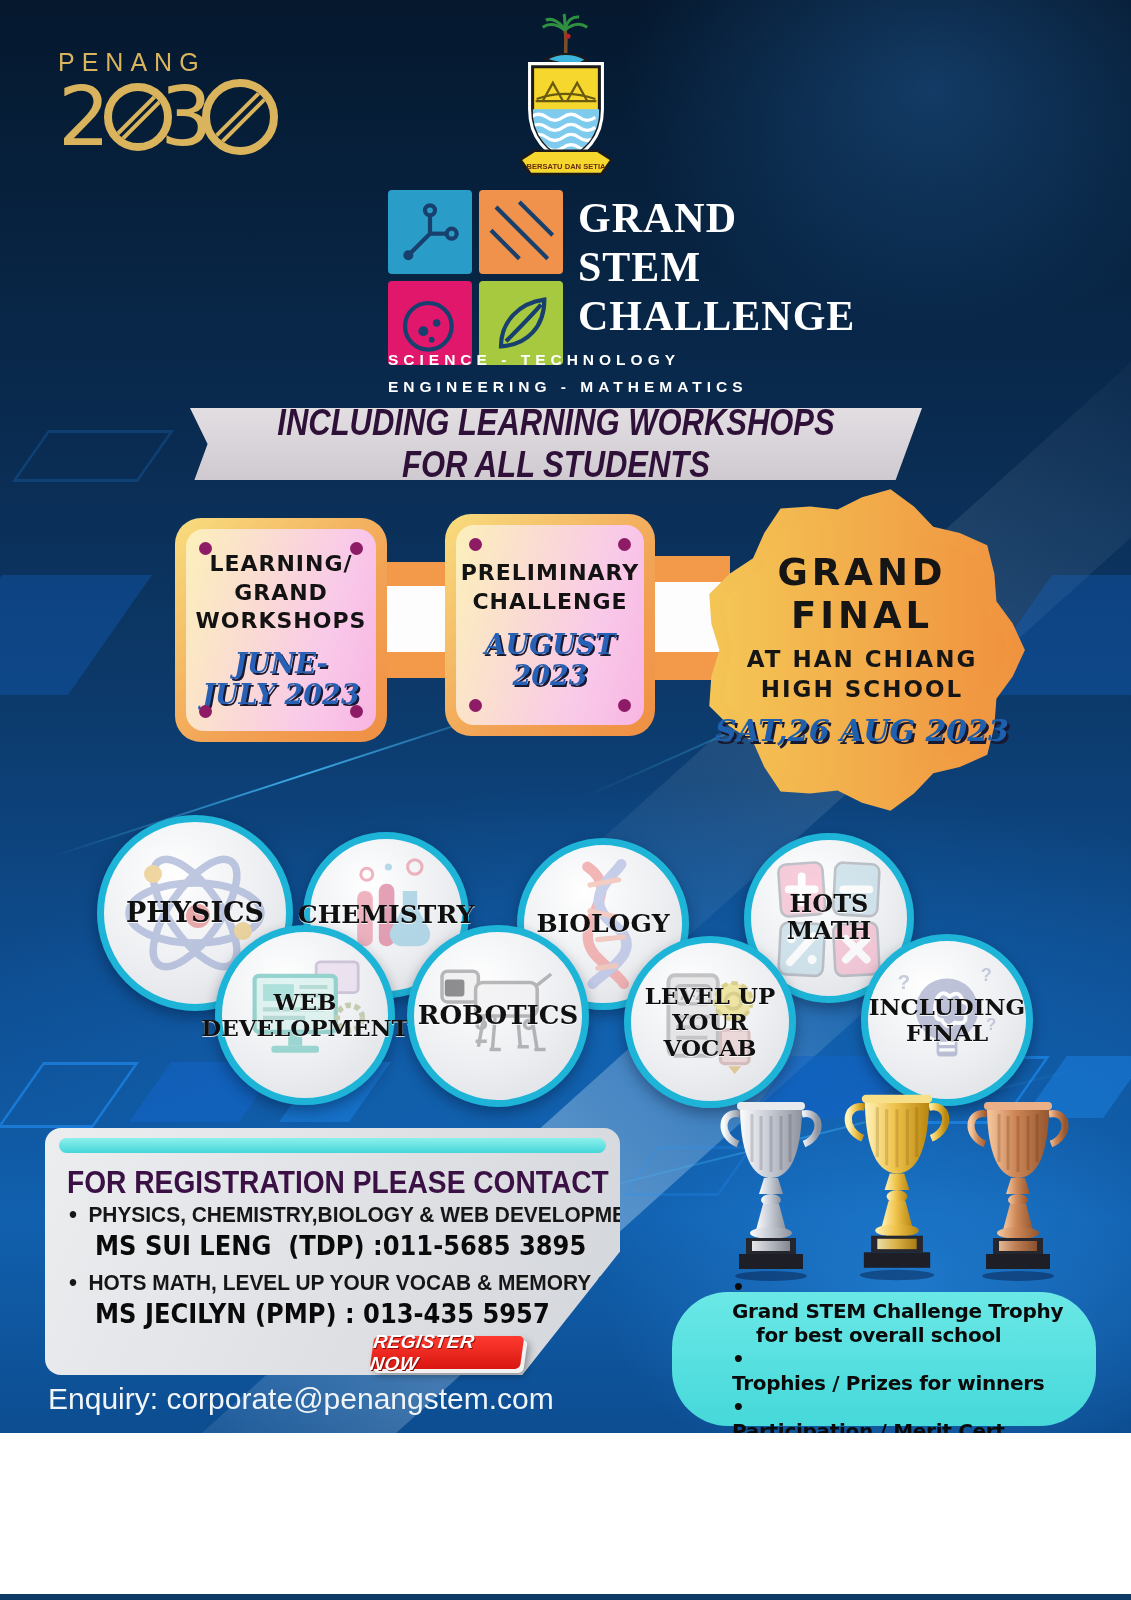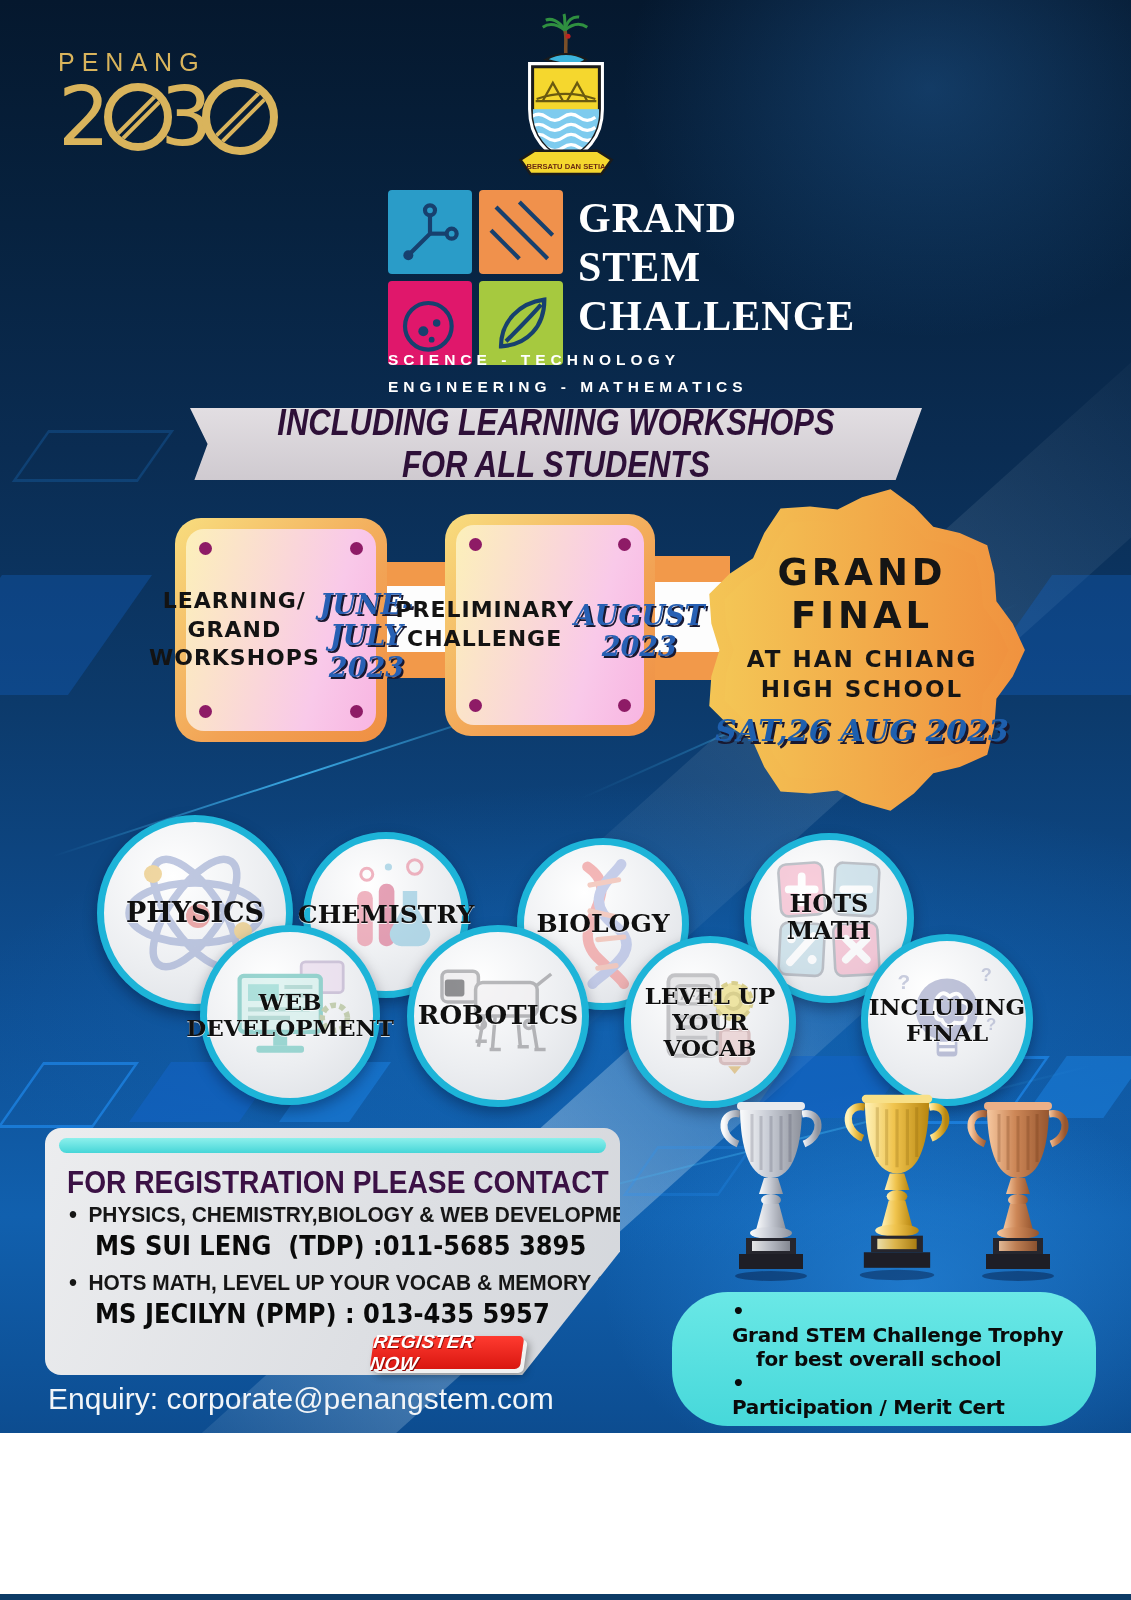--- a/index.html
+++ b/index.html
@@ -39,21 +39,21 @@
   .logo-title{left:578px;top:194px;color:#fff;font-family:"Liberation Serif",serif;font-weight:700;font-size:42px;line-height:1.17;letter-spacing:1px;}
   .logo-sub{left:388px;top:346px;color:#fff;font-weight:700;font-size:15.5px;letter-spacing:5px;line-height:1.75;}
   
   .banner{left:190px;top:408px;width:732px;height:72px;background:linear-gradient(180deg,#e2dee2,#cfcad0);
           clip-path:polygon(0% 0%,100% 0%,96.4% 100%,0.6% 100%,2.4% 50%);display:flex;align-items:center;justify-content:center;}
   .banner-text{display:block;width:100%;text-align:center;transform:scaleX(.86);font-style:italic;font-weight:800;font-size:36px;color:#2e1038;letter-spacing:0px;}
   
   .tbox{border-radius:26px;padding:11px;}
   .tbox-grad{background:linear-gradient(135deg,#f8dd7e 0%,#f2a355 60%,#ef8f43 100%);}
   .tbox-inner{width:100%;height:100%;border-radius:18px;background:linear-gradient(105deg,#fcf0ba 0%,#f9c9e9 70%,#f8b5e2 100%);
-              position:relative;display:flex;flex-direction:row;align-items:center;justify-content:center;box-sizing:border-box;}
+              position:relative;display:flex;flex-direction:column;align-items:center;justify-content:center;box-sizing:border-box;}
   .dot{position:absolute;width:13px;height:13px;border-radius:50%;background:#8e1b66;}
   .dot-tl{left:13px;top:13px;} .dot-tr{right:13px;top:13px;} .dot-bl{left:13px;bottom:13px;} .dot-br{right:13px;bottom:13px;}
   .tbox1{left:175px;top:518px;width:212px;height:224px;}
   .tbox2{left:445px;top:514px;width:210px;height:222px;}
   .ttitle{font-family:"DejaVu Sans",sans-serif;font-weight:800;font-size:22px;line-height:1.3;color:#131313;text-align:center;letter-spacing:1px;}
   .tdate{font-family:"DejaVu Serif",serif;font-style:italic;font-weight:700;font-size:27px;line-height:1.15;color:#2760b4;text-align:center;margin-top:12px;text-shadow:2px 2px 0 #181830;}
   .conn{background:#f2994a;}
   .conn-white{position:absolute;left:0;width:100%;background:#fdfdfd;}
   .conn1{left:379px;top:562px;width:74px;height:116px;}
   .conn1 .conn-white{top:24px;height:66px;}
@@ -381,21 +381,21 @@
     </g>
     <circle cx="21" cy="66" r="3.5" fill="#fff"></circle>
       <circle cx="37" cy="82" r="3.5" fill="#fff"></circle>
   </svg>
   <div class="clabel" style="font-size:24px;">
     <span>HOTS MATH</span>
 
   </div>
 </div>
 
-<div class="abs circle row2" style="left:200px;top:925px;width:180px;height:180px;">
+<div class="abs circle row2" style="left:215px;top:925px;width:180px;height:180px;">
   <svg class="cicon" width="140" height="140" viewBox="0 0 100 100">
     <rect x="58" y="12" width="30" height="22" rx="3" fill="#e8d8ec" stroke="#b8a8c8" stroke-width="2"></rect>
     <rect x="14" y="22" width="58" height="40" rx="3" fill="#cfeeea" stroke="#5bbcb4" stroke-width="3"></rect>
     <rect x="20" y="28" width="22" height="12" fill="#7fd0c8"></rect>
     <path d="M46,30 h20 M46,36 h20 M20,46 h44 M20,52 h30" stroke="#8fc8c0" stroke-width="3"></path>
     <rect x="38" y="62" width="10" height="10" fill="#66c4bc"></rect>
     <rect x="26" y="72" width="34" height="5" rx="2" fill="#66c4bc"></rect>
     <circle cx="82" cy="52" r="9" fill="none" stroke="#a8b888" stroke-width="4" stroke-dasharray="4 2.5"></circle>
   </svg>
   <div class="clabel" style="font-size:23px;">
@@ -542,20 +542,23 @@
   <rect x="23" y="162" width="64" height="15" fill="#1e1e26"></rect>
   <ellipse cx="55" cy="184" rx="36" ry="5" fill="rgba(0,0,25,.35)"></ellipse>
 </svg>
 
 <div class="abs prize-box">
   <ul class="prize-list">
     <li>
         <span class="prize-wrap">Grand STEM Challenge Trophy for best overall school</span>
       </li>
     <li>
+        <span class="prize-wrap">Trophies / Prizes for winners</span>
+      </li>
+    <li>
         <span class="prize-wrap">Participation / Merit Cert</span>
       </li>
   </ul>
 </div>
 
 <div class="abs enquiry">Enquiry: corporate@penangstem.com</div>
 
 <div class="abs footer"></div>
 <div class="abs f-heading org-heading">Organisers</div>
 <div class="abs f-heading adv-heading">Technical Advisor</div>

